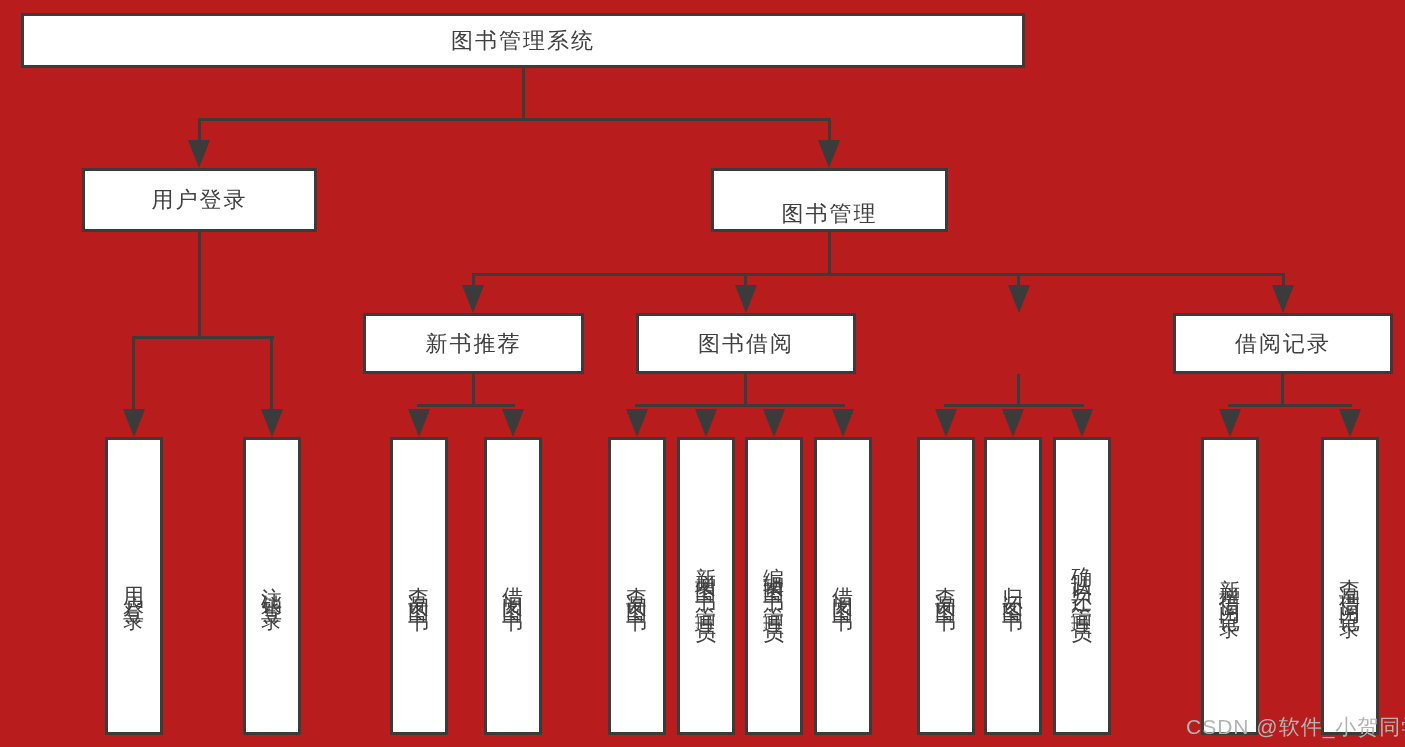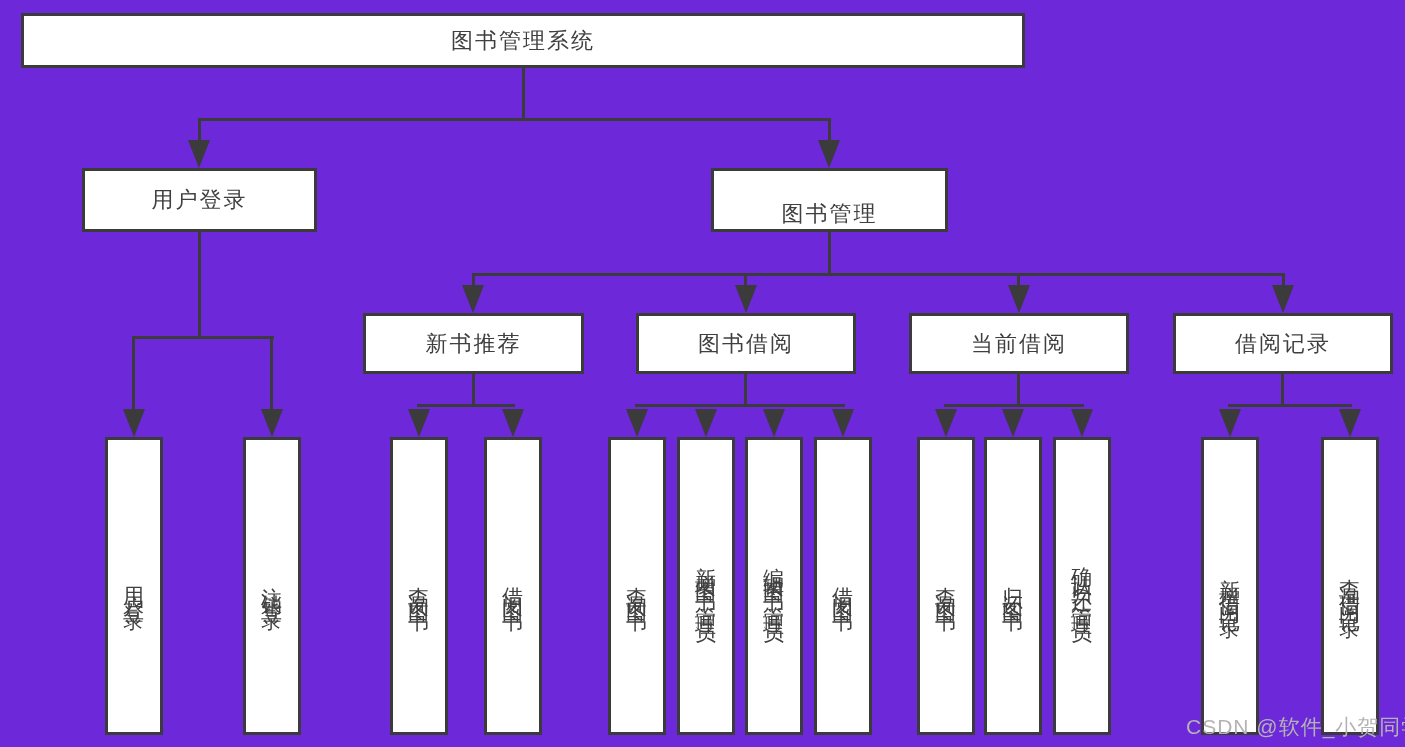--- a/index.html
+++ b/index.html
@@ -1,20 +1,20 @@
 <!DOCTYPE html>
 <html><head>
 <meta charset="utf-8">
 <style>
   html, body { margin: 0; padding: 0; background: #ffffff; }
   .canvas {
     position: relative;
     width: 1405px;
     height: 747px;
-    background: #6d28d9;
+    background: #b91c1c;
     font-family: "Liberation Sans", "DejaVu Sans", sans-serif;
     overflow: hidden;
   }
   * { box-sizing: border-box; }
 
   
   .node {
     position: absolute;
     border: 3px solid #3b3b3b;
     background: #ffffff;
@@ -109,23 +109,20 @@
   <div class="arrow-down" style="left:1008px; top:285px;"></div>
   <div class="vline" style="left:1282px; top:273px; height:14px;"></div>
   <div class="arrow-down" style="left:1272px; top:285px;"></div>
 
   <div class="node" style="left:636px; top:313px; width:220px; height:61px;">
     <span>图书借阅</span>
   </div>
   <div class="node" style="left:363px; top:313px; width:221px; height:61px;">
     <span>新书推荐</span>
   </div>
-  <div class="node" style="left:909px; top:313px; width:220px; height:61px;">
-    <span>当前借阅</span>
-  </div>
   <div class="node" style="left:1173px; top:313px; width:220px; height:61px;">
     <span>借阅记录</span>
   </div>
 
   <div class="vline" style="left:472px; top:374px; height:33px;"></div>
   <div class="hline" style="left:417px; top:404px; width:98px;"></div>
   <div class="arrow-down" style="left:408px; top:409px;"></div>
   <div class="arrow-down" style="left:502px; top:409px;"></div>
 
   <div class="vline" style="left:744px; top:374px; height:33px;"></div>

